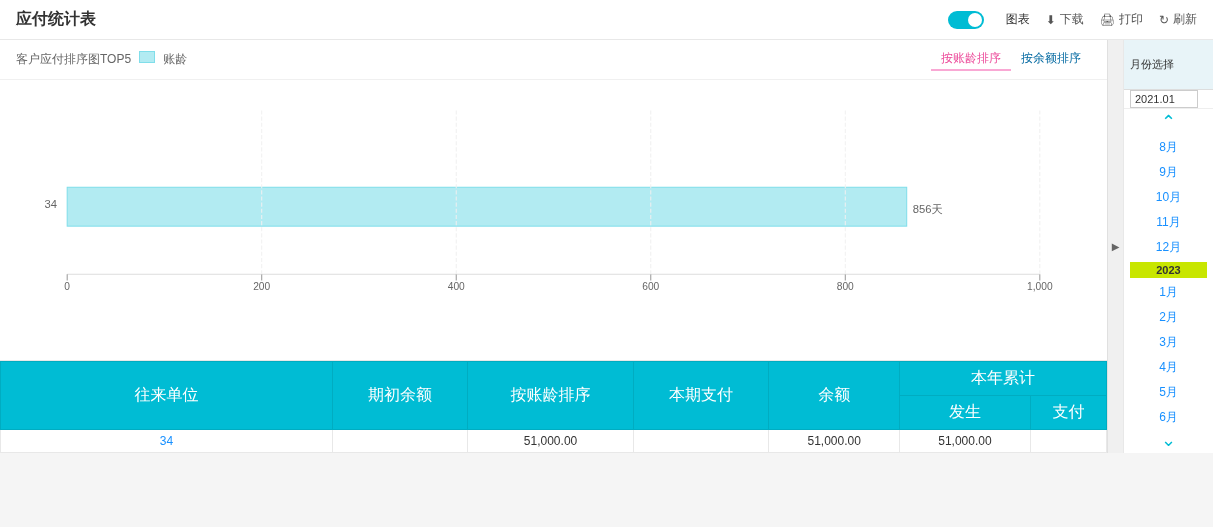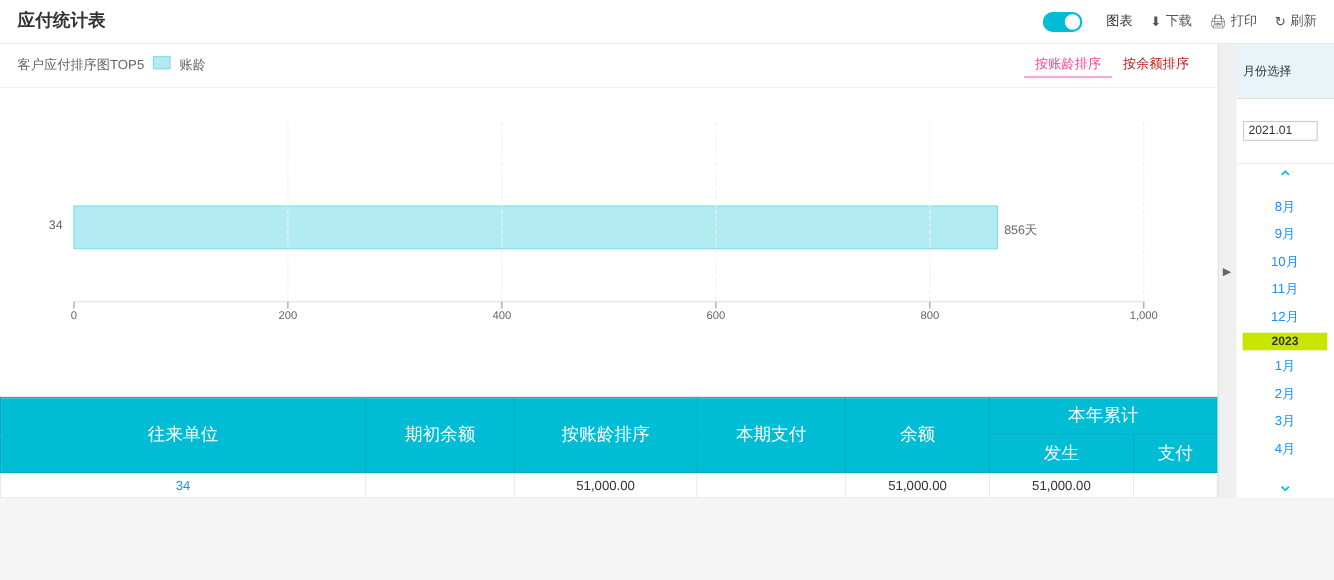--- a/index.html
+++ b/index.html
@@ -22,21 +22,21 @@
     
     .chart-area { flex: 1; display: flex; flex-direction: column; overflow: hidden; }
 
     
     .chart-header { display: flex; align-items: center; justify-content: space-between; padding: 8px 16px; border-bottom: 1px solid #f0f0f0; }
     .chart-legend { display: flex; align-items: flex-start; gap: 8px; font-size: 12px; color: #666; }
     .legend-box { width: 16px; height: 12px; background: #b2ebf2; border: 1px solid #80deea; }
     .sort-tabs { display: flex; gap: 0; }
     .sort-tab { padding: 2px 10px; font-size: 12px; cursor: pointer; color: #333; border-bottom: 1px solid transparent; }
     .sort-tab.active { color: #ec4899; border-bottom: 2px solid #f9a8d4; }
-    .sort-tab:not(.active) { color: #b91c1c; }
+    .sort-tab:not(.active) { color: #0369a1; }
 
     
     .chart-container { flex: 1; padding: 10px 16px 0 16px; position: relative; min-height: 0; }
     .chart-svg { width: 100%; height: 100%; }
 
     
     .table-area { border-top: 1px solid #e8e8e8; }
     .data-table { width: 100%; border-collapse: collapse; }
     .data-table th { background: #00bcd4; color: #fff; text-align: center; padding: 6px 4px; font-size: 16px; font-weight: normal; border: 1px solid #00acc1; }
     .data-table td { text-align: center; padding: 4px 8px; font-size: 12px; border: 1px solid #e8e8e8; background: #fff; }
@@ -170,21 +170,21 @@
     </div>
 
     <div class="sidebar-wrapper">
       <div class="sidebar-collapse">
         <span class="sidebar-collapse-arrow">▶</span>
       </div>
       <div class="sidebar">
         <div class="sidebar-header">
           <span>月份选择</span>
         </div>
-        <div style="padding: 20px 6px; border-bottom: 1px solid #eee;">
+        <div style="padding: 0 6px; border-bottom: 1px solid #eee;">
           <input class="sidebar-date-input" type="text" value="2021.01" style="">
         </div>
         <div class="chevron-btn">⌃</div>
         <div class="sidebar-scroll">
           <div class="month-item">8月</div>
           <div class="month-item">9月</div>
           <div class="month-item">10月</div>
           <div class="month-item">11月</div>
           <div class="month-item">12月</div>
           <div class="year-badge">2023</div>

